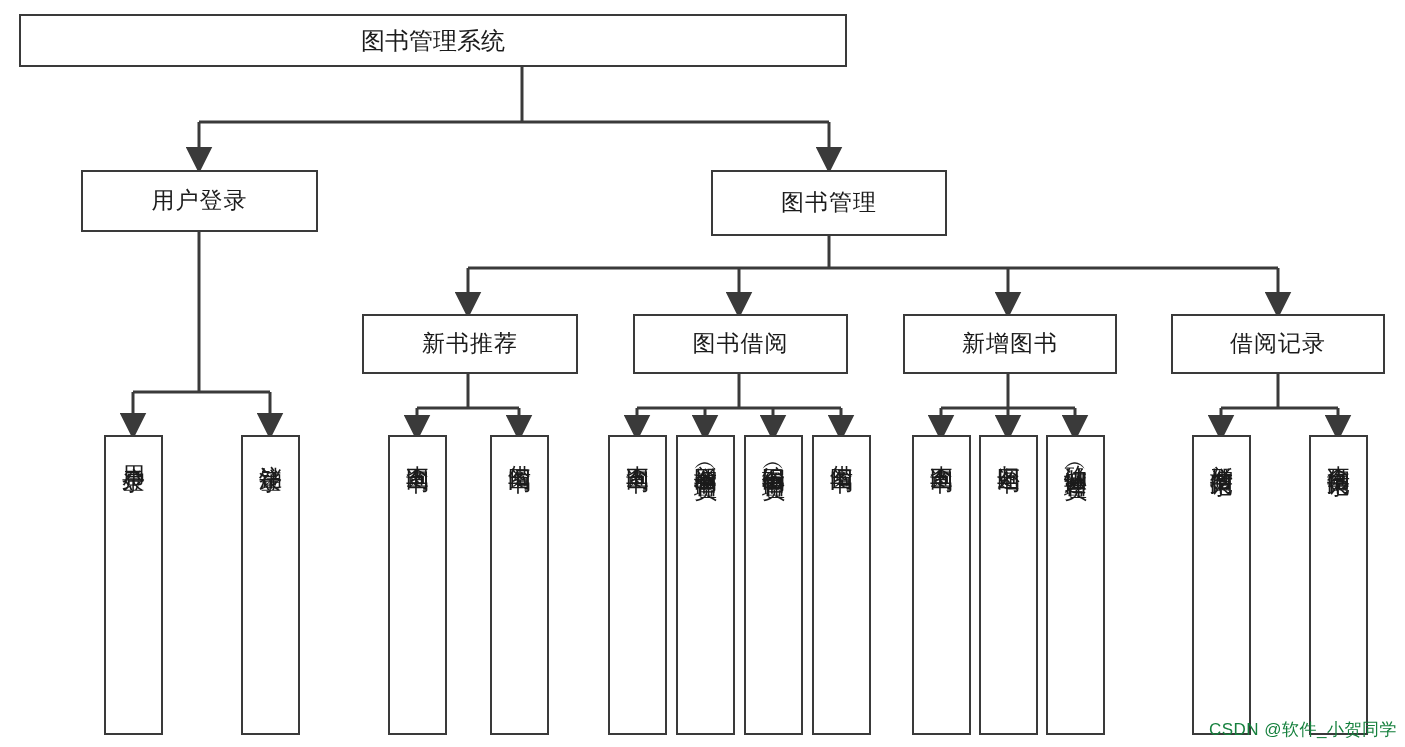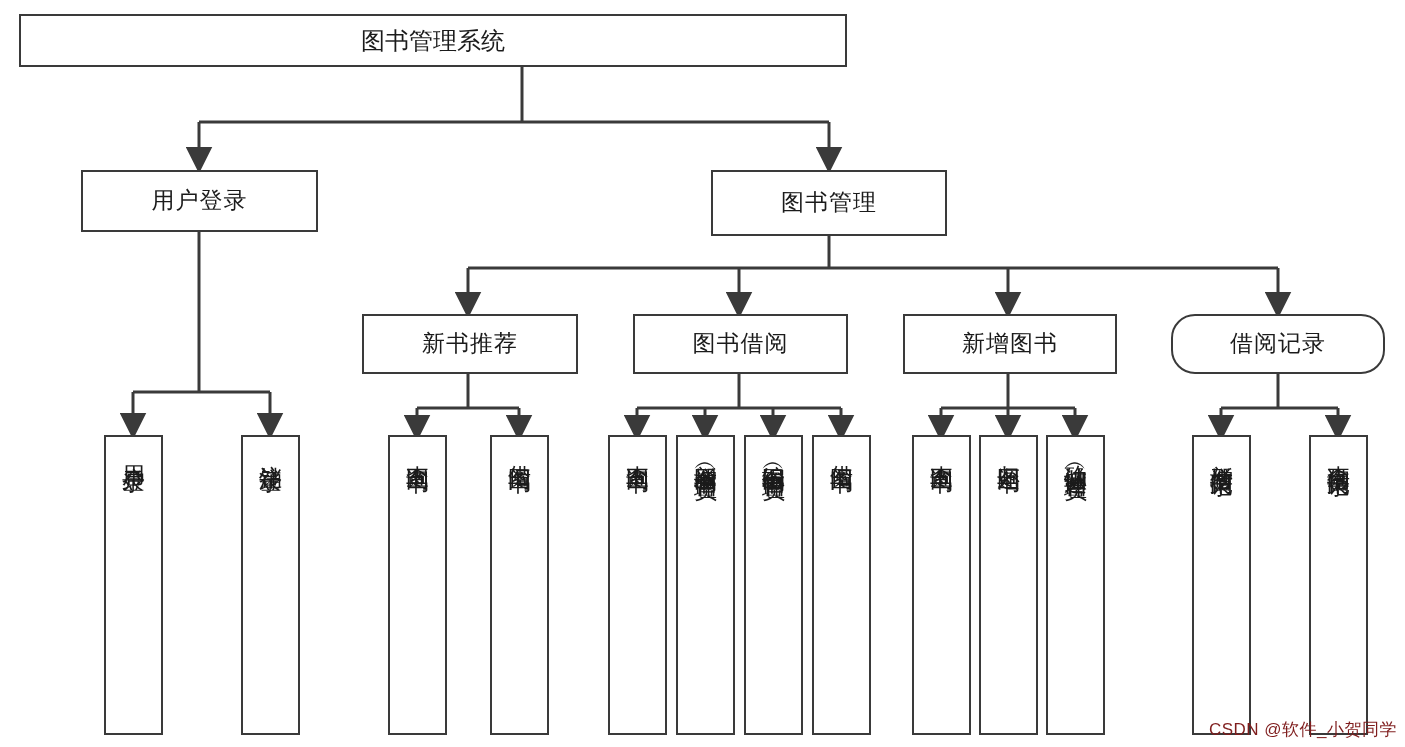--- a/index.html
+++ b/index.html
@@ -55,21 +55,21 @@
     line-height: 1.18;
     letter-spacing: 2px;
     white-space: nowrap;
     display: block;
   }
   .watermark {
     position: absolute;
     right: 8px;
     bottom: 6px;
     font-size: 17px;
-    color: #7f1d1d;
+    color: #15803d;
     letter-spacing: 0.5px;
     white-space: nowrap;
     pointer-events: none;
   }
 </style>
 </head>
 <body>
 
 <div id="canvas">
 
@@ -127,21 +127,21 @@
   </svg>
 
   <div class="node root" style="left:19px; top:14px; width:828px; height:53px;">图书管理系统</div>
 
   <div class="node horiz" style="left:81px; top:170px; width:237px; height:62px;">用户登录</div>
   <div class="node horiz" style="left:711px; top:170px; width:236px; height:66px;">图书管理</div>
 
   <div class="node horiz" style="left:633px; top:314px; width:215px; height:60px;">图书借阅</div>
   <div class="node horiz" style="left:362px; top:314px; width:216px; height:60px;">新书推荐</div>
   <div class="node horiz" style="left:903px; top:314px; width:214px; height:60px;">新增图书</div>
-  <div class="node horiz" style="left:1171px; top:314px; width:214px; height:60px;border-radius:24px;">借阅记录</div>
+  <div class="node horiz" style="left:1171px; top:314px; width:214px; height:60px;">借阅记录</div>
 
   <div class="node leaf" style="left:104px; top:435px; width:59px; height:300px;">
     <span class="vtext">用户登录</span>
   </div>
   <div class="node leaf" style="left:241px; top:435px; width:59px; height:300px;">
     <span class="vtext">注销登录</span>
   </div>
 
   <div class="node leaf" style="left:388px; top:435px; width:59px; height:300px;">
     <span class="vtext">查询图书</span>

